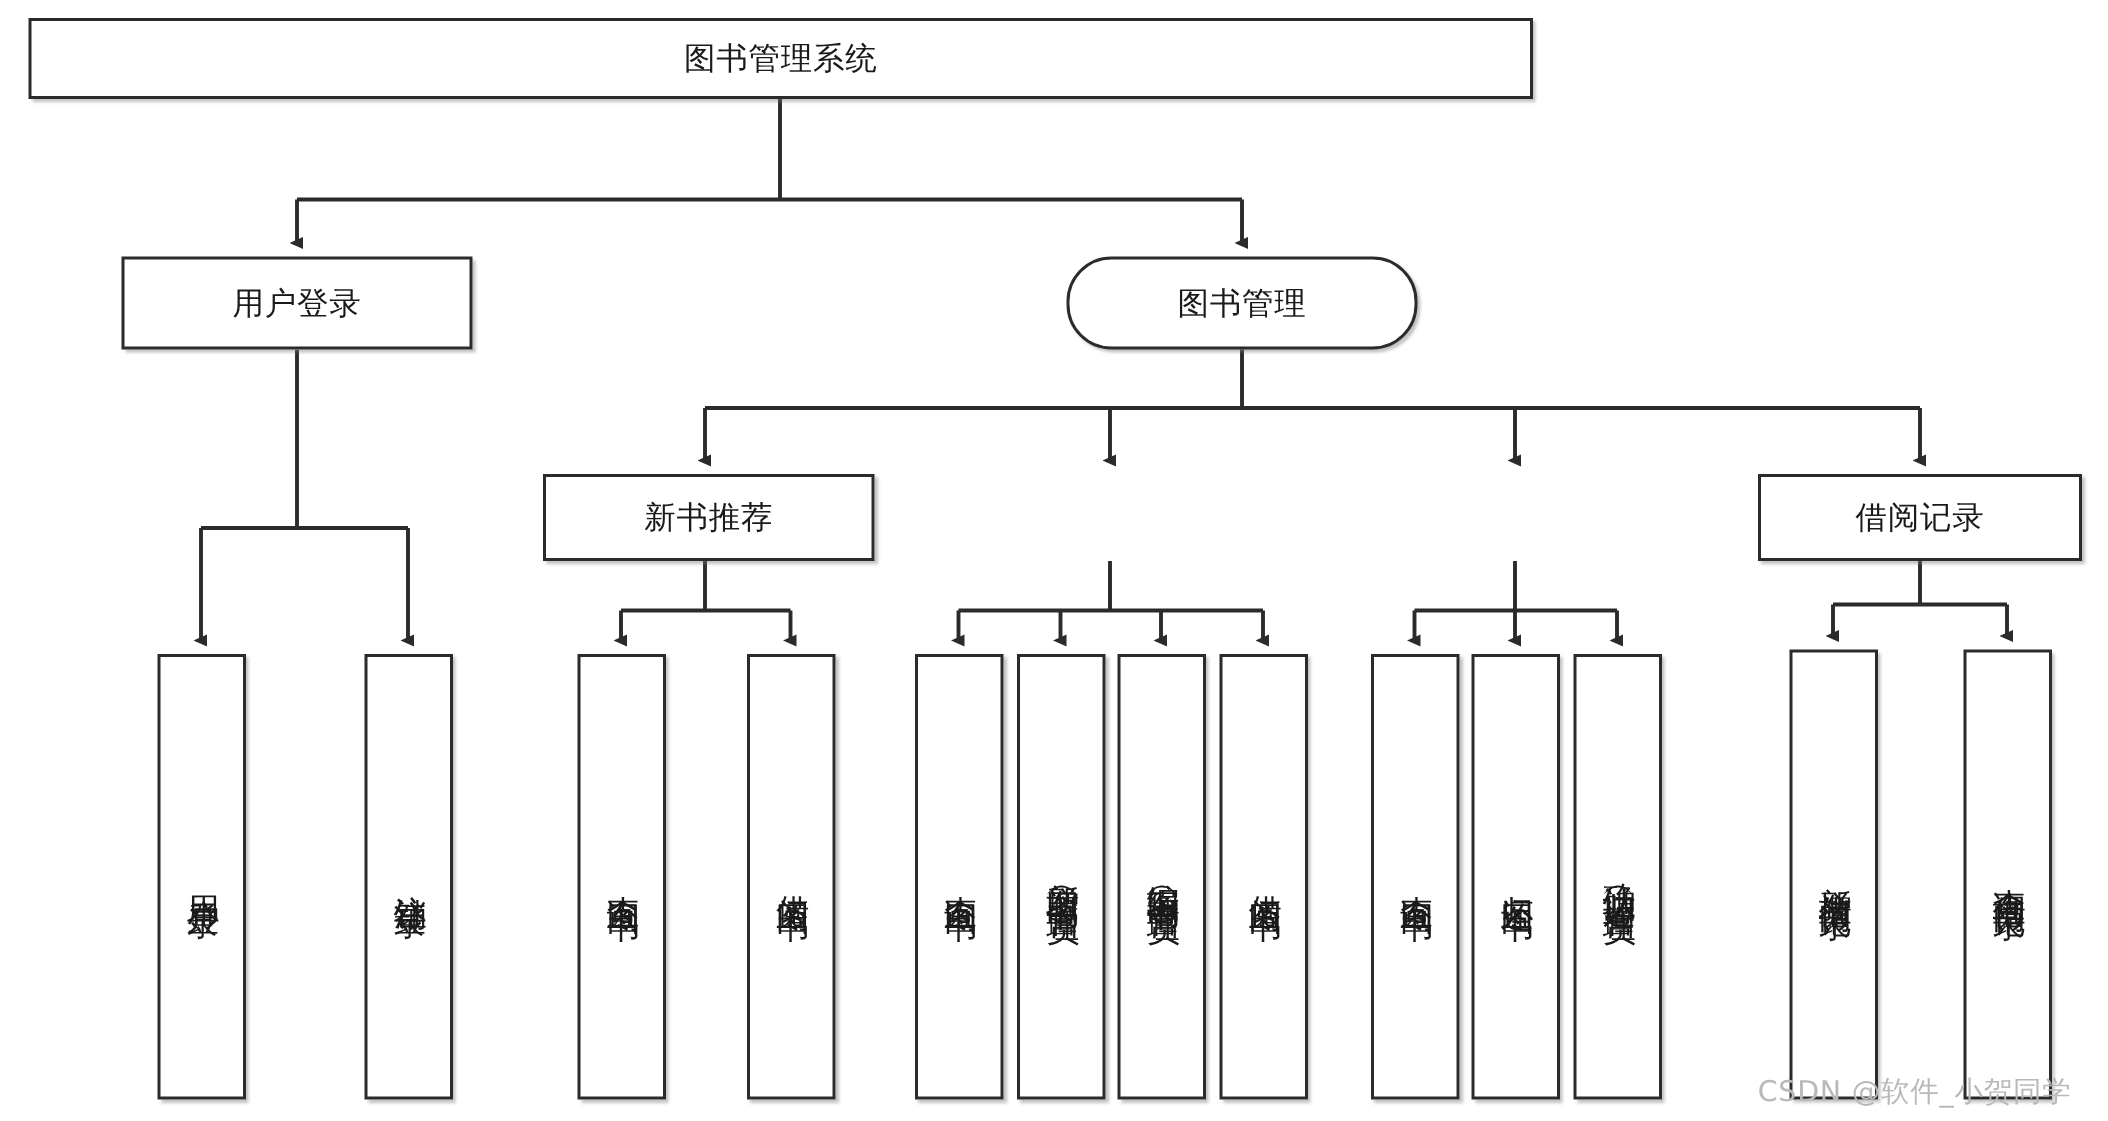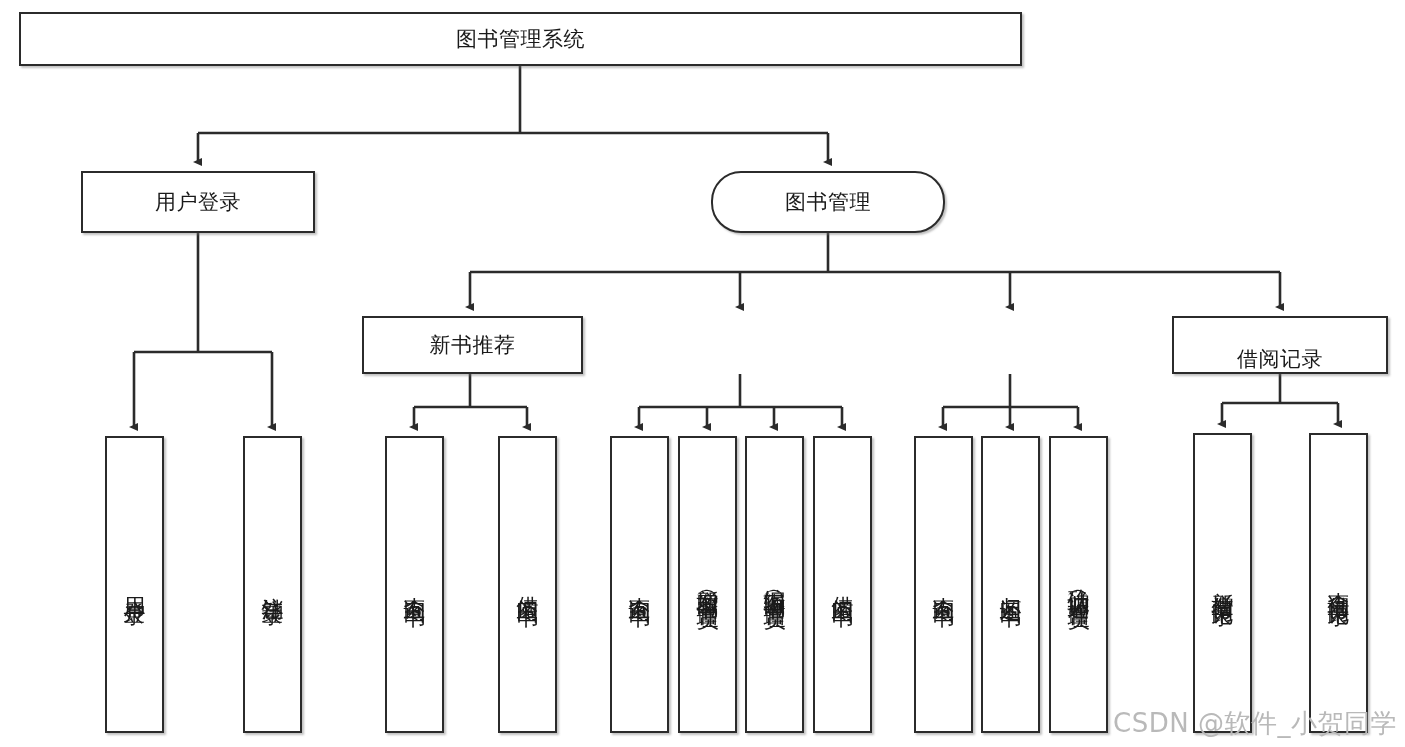--- a/index.html
+++ b/index.html
@@ -53,23 +53,23 @@
   }
   .node.vert .label {
     writing-mode: vertical-rl;
     text-orientation: upright;
     font-size: 22px;
     letter-spacing: 3px;
     white-space: nowrap;
   }
   #watermark {
     position: absolute;
-    right: 8px;
+    right: 24px;
     bottom: 6px;
-    font-size: 26px;
+    font-size: 19px;
     color: #b9b9b9;
     letter-spacing: 0.5px;
     z-index: 5;
     white-space: nowrap;
     font-family: "DejaVu Sans", "Liberation Sans", sans-serif;
   }
 </style>
 </head>
 <body>
 
@@ -136,21 +136,21 @@
   <div class="node horiz" style="left:711px; top:171px; width:234px; height:62px;border-radius:30px;">
     <span class="label">图书管理</span>
   </div>
 
   <div class="node horiz" style="left:362px; top:316px; width:221px; height:58px;">
     <span class="label">新书推荐</span>
   </div>
 
 
 
-  <div class="node horiz" style="left:1172px; top:316px; width:216px; height:58px;align-items:flex-end;">
+  <div class="node horiz" style="left:1172px; top:316px; width:216px; height:58px;">
     <span class="label">借阅记录</span>
   </div>
 
   <div class="node vert" style="left:105px; top:436px; width:59px; height:297px;">
     <span class="label">用户登录</span>
   </div>
 
   <div class="node vert" style="left:243px; top:436px; width:59px; height:297px;">
     <span class="label">注销登录</span>
   </div>

